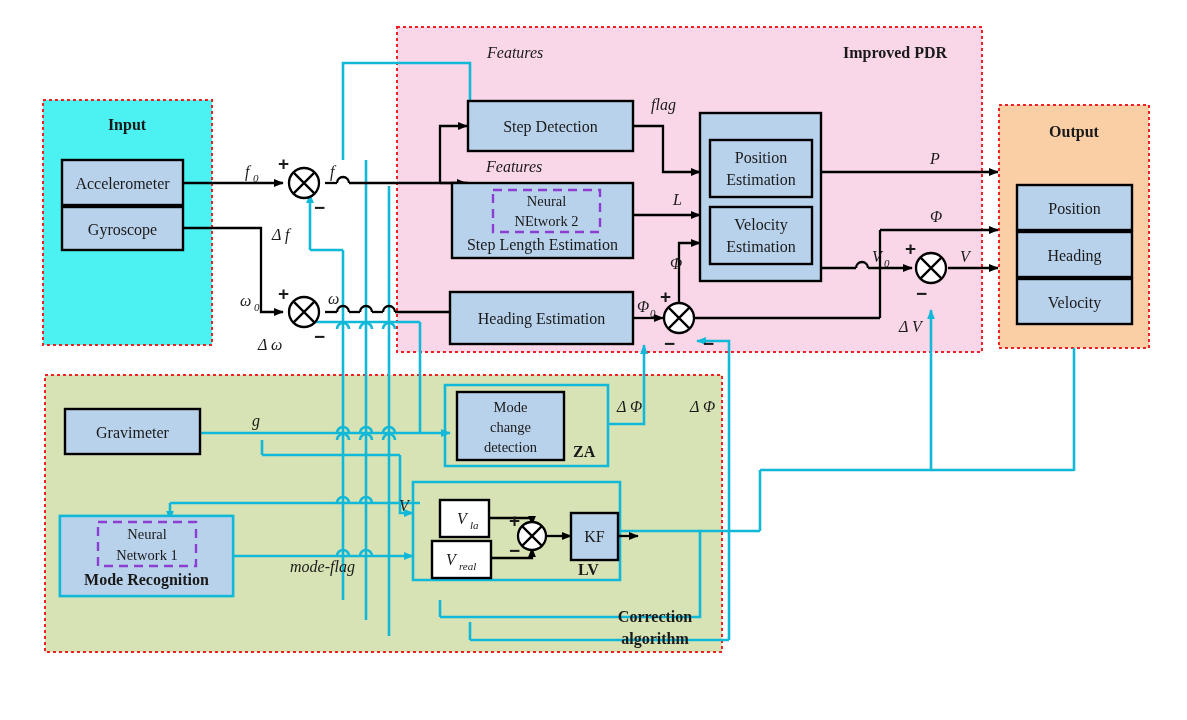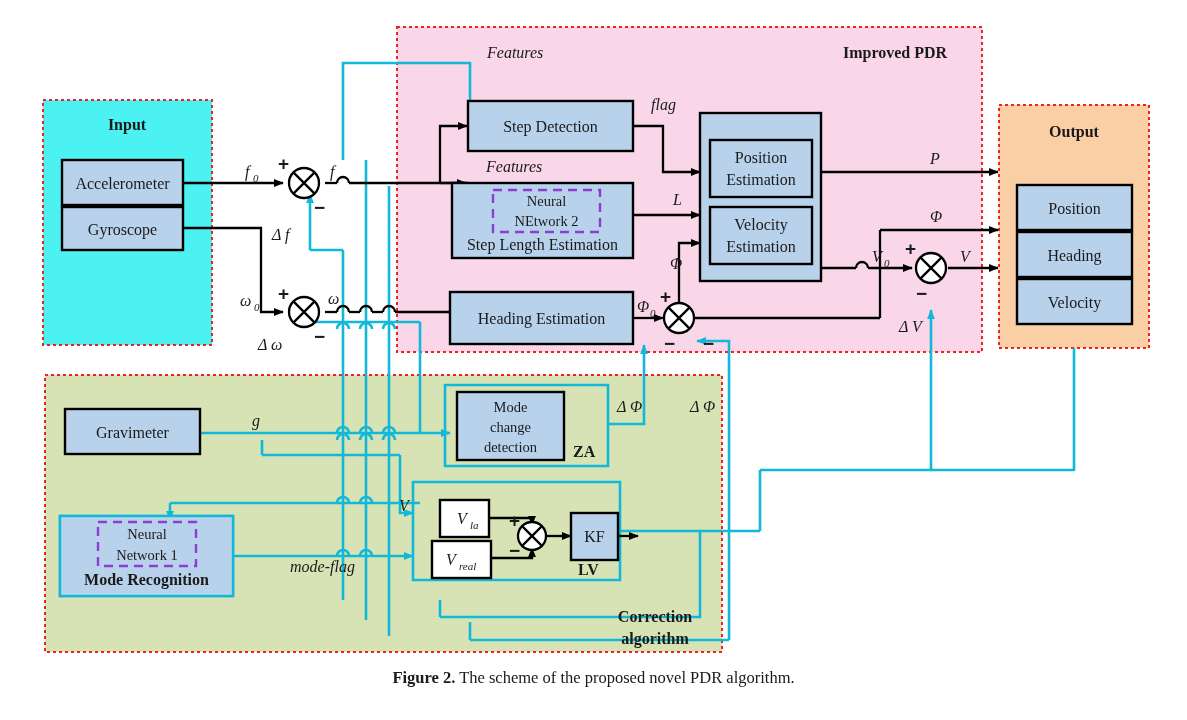--- a/index.html
+++ b/index.html
@@ -327,17 +327,14 @@
     <text class="sig" x="252" y="426">g</text>
     <text class="sig" x="617" y="412">Δ  Φ</text>
     <text class="sig" x="690" y="412">Δ  Φ</text>
     <text class="sig" x="399" y="511">V</text>
     <text class="sig" x="290" y="572">mode-flag</text>
     <text class="pm" x="509" y="527">+</text>
     <text class="pm" x="509" y="557">−</text>
   </g>
 </svg>
 
-<div class="cap">
-  <b>Figure 2.</b><span> The scheme of the proposed novel PDR algorithm.</span>
+
 </div>
 
-</div>
-
 </body></html>

